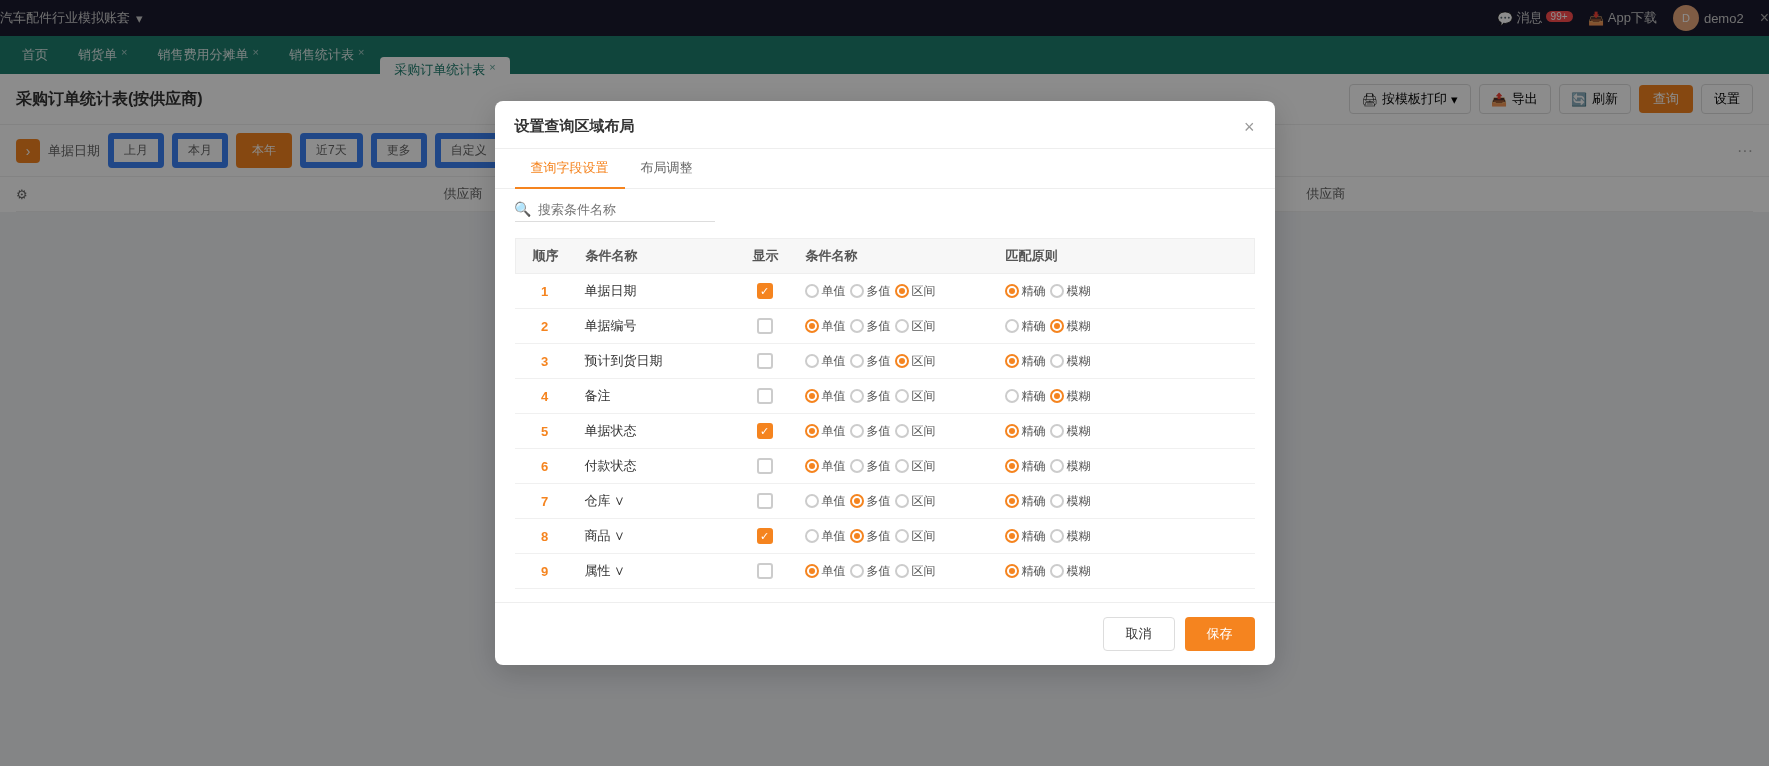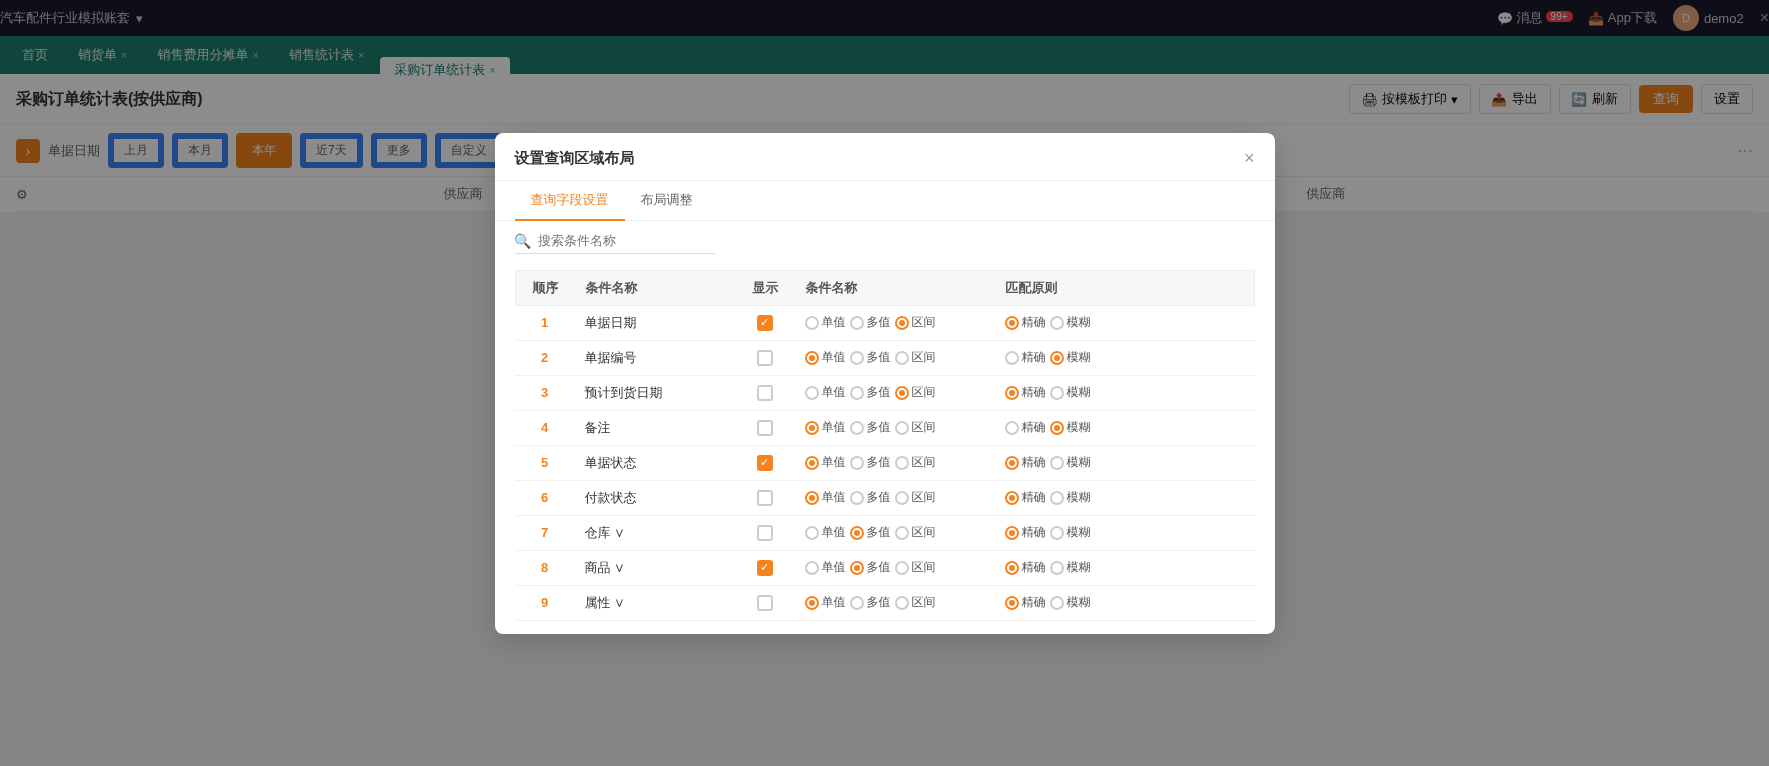--- a/index.html
+++ b/index.html
@@ -30,21 +30,21 @@
       gap: 2px;
     }
     .tab-item {
       padding: 4px 14px;
       border-radius: 4px 4px 0 0;
       color: rgba(255,255,255,0.85);
       font-size: 13px;
       cursor: pointer;
       white-space: nowrap;
       display: flex;
-      align-items: center;
+      align-items: flex-start;
       gap: 4px;
     }
     .tab-item.active { background: #fff; color: #1e7e6e; font-weight: 500; margin-top: 29px; }
     .tab-item .close-x { font-size: 11px; opacity: 0.7; }
 
     
     .page-header {
       background: #fff;
       padding: 10px 16px;
       display: flex;
@@ -646,14 +646,18 @@
               <label class="radio-item">
                 <span class="radio-circle"></span>
                 <span>模糊</span>
               </label>
             </div>
           </div>
           <div class="dt-row"></div>
         </div>
     </div>
 
+    <div class="dialog-footer">
+      <button class="btn-cancel">取消</button>
+      <button class="btn-save">保存</button>
+    </div>
   </div>
 </div>
 
 </body></html>

